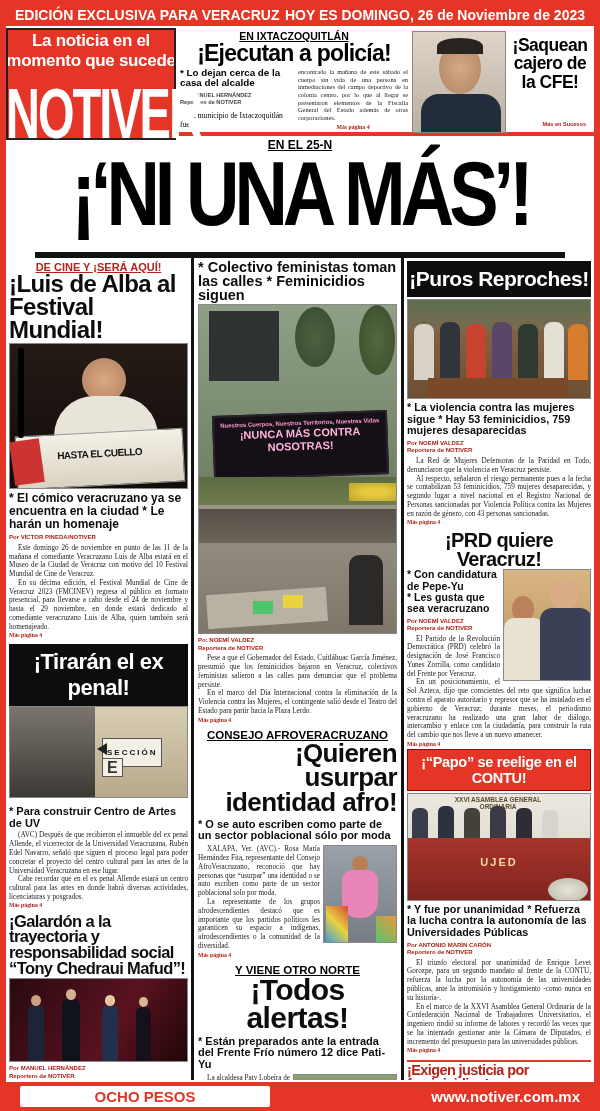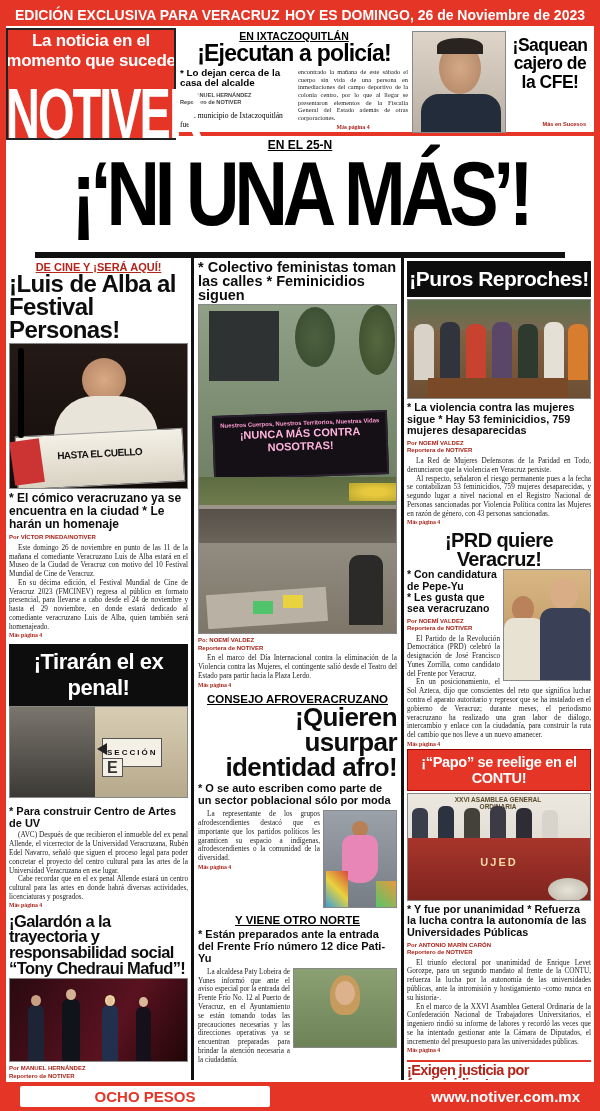--- a/index.html
+++ b/index.html
@@ -125,21 +125,21 @@
       <span>¡‘NI UNA MÁS’!</span>
     </div>
     <div class="rule"></div>
   </div>
 
   <div class="columns">
 
     <div class="colL">
       <section>
         <div class="kick-red">DE CINE Y ¡SERÁ AQUÍ!</div>
-        <h2 class="hl" style="font-size:24px">¡Luis de Alba al Festival Personas!</h2>
+        <h2 class="hl" style="font-size:24px">¡Luis de Alba al Festival Mundial!</h2>
         <div class="photo" style="width:100%;height:146px;background:linear-gradient(#241a16,#120c0a);margin-top:2px">
           <div class="abs head" style="left:72px;top:14px;width:44px;height:44px;background:radial-gradient(#d9a985,#b1805f)"></div>
           <div class="abs" style="left:44px;top:52px;width:104px;height:52px;border-radius:40px 40px 0 0;background:#e9e4da"></div>
           <div class="abs" style="left:6px;top:88px;width:168px;height:54px;background:linear-gradient(#f4f0e6,#d8d2c2);transform:rotate(-3deg);border:1px solid #999;text-align:center;padding-top:10px">
             <span class="paper-head">HASTA EL CUELLO</span>
           </div>
           <div class="abs" style="left:2px;top:96px;width:30px;height:44px;background:#c33;transform:rotate(-8deg)"></div>
           <div class="abs" style="left:8px;top:4px;width:6px;height:90px;background:#000;border-radius:3px"></div>
         </div>
         <p class="sub" style="font-size:12px;margin-top:3px">* El cómico veracruzano ya se encuentra en la ciudad * Le harán un homenaje</p>
@@ -218,44 +218,47 @@
           <div class="abs" style="left:8px;top:286px;width:120px;height:34px;background:#b9b2a4;transform:rotate(-4deg)"></div>
           <div class="abs" style="left:54px;top:296px;width:20px;height:13px;background:#4fc46a"></div>
           <div class="abs" style="left:84px;top:290px;width:20px;height:13px;background:#e8d23e"></div>
           <div class="abs" style="left:150px;top:250px;width:34px;height:70px;background:#2c2a28;border-radius:10px 10px 0 0"></div>
         </div>
         <div class="by">
           <span style="display:block">Po: NOEMÍ VALDEZ</span>
           <span style="display:block">Reportera de NOTIVER</span>
         </div>
         <div class="body">
+          <p>Pese a que el Gobernador del Estado, Cuitláhuac García Jiménez, presumió que los feminicidios bajaron en Veracruz, colectivos feministas salieron a las calles para denunciar que el problema persiste.</p>
           <p>En el marco del Día Internacional contra la eliminación de la Violencia contra las Mujeres, el contingente salió desde el Teatro del Estado para partir hacia la Plaza Lerdo.</p>
           <span class="more">Más página 4</span>
         </div>
       </section>
 
       <section>
         <div class="kick">CONSEJO AFROVERACRUZANO</div>
         <h2 class="hl" style="font-size:26px;text-align:right">¡Quieren usurpar identidad afro!</h2>
         <p class="sub" style="font-size:11px;margin-top:4px">* O se auto escriben como parte de un sector poblacional sólo por moda</p>
         <div class="body" style="margin-top:3px">
           <div class="photo fl-r" style="width:74px;height:98px;background:linear-gradient(#9aa1a8,#777d84)">
             <div class="abs head" style="left:28px;top:10px;width:16px;height:16px;background:#b97f55"></div>
             <div class="abs" style="left:18px;top:24px;width:36px;height:48px;background:#e886b8;border-radius:10px 10px 16px 16px"></div>
             <div class="abs" style="left:2px;top:60px;width:22px;height:36px;background:linear-gradient(45deg,#3aa0d8,#e8d23e,#d84a3a)"></div>
             <div class="abs" style="left:52px;top:70px;width:20px;height:26px;background:linear-gradient(45deg,#58c46a,#e89a3e)"></div>
           </div>
+          <p>XALAPA, Ver. (AVC).- Rosa María Hernández Fita, representante del Consejo AfroVeracruzano, reconoció que hay personas que “usurpar” una identidad o se auto escriben como parte de un sector poblacional solo por moda.</p>
           <p>La representante de los grupos afrodescendientes destacó que es importante que los partidos políticos les garanticen su espacio a indígenas, afrodescendientes o la comunidad de la diversidad.</p>
           <span class="more">Más página 4</span>
           <div class="clr"></div>
         </div>
       </section>
 
       <section>
         <div class="kick">Y VIENE OTRO NORTE</div>
+        <h2 class="hl" style="font-size:30px;text-align:center">¡Todos alertas!</h2>
         <p class="sub" style="font-size:11px;margin-top:3px">* Están preparados ante la entrada del Frente Frío número 12 dice Pati-Yu</p>
         <div class="body" style="margin-top:3px">
           <div class="photo fl-r" style="width:104px;height:80px;background:linear-gradient(#8ba173,#6d8257)">
             <div class="abs" style="left:36px;top:6px;width:30px;height:40px;background:#c79a5d;border-radius:50% 50% 40% 40%"></div>
             <div class="abs head" style="left:41px;top:12px;width:20px;height:24px;background:#dcb28c"></div>
 
           </div>
           <p>La alcaldesa Paty Lobeira de Yunes informó que ante el aviso especial por la entrada del Frente Frío No. 12 al Puerto de Veracruz, en el Ayuntamiento se están tomando todas las precauciones necesarias y las direcciones operativas ya se encuentran preparadas para brindar la atención necesaria a la ciudadanía.</p>
 
           <div class="clr"></div>

